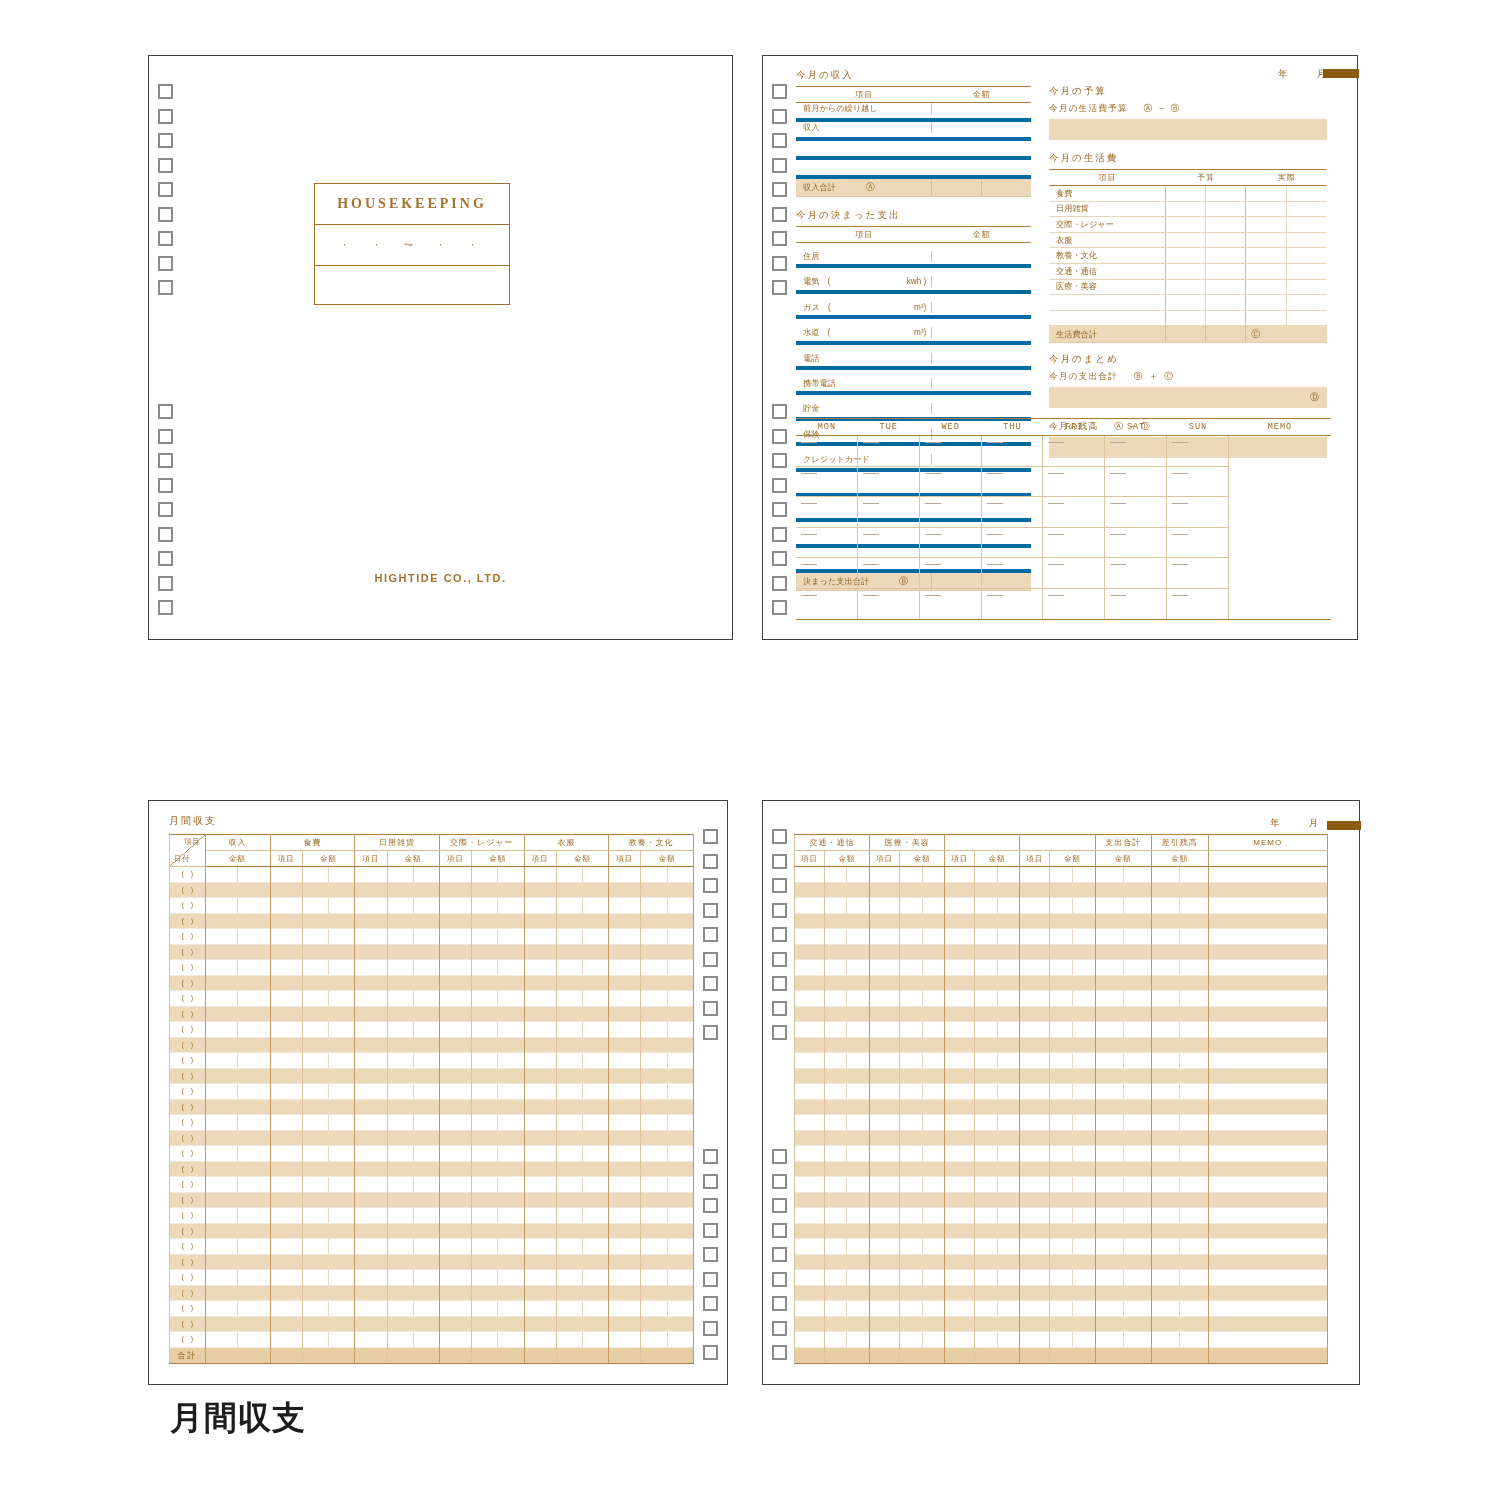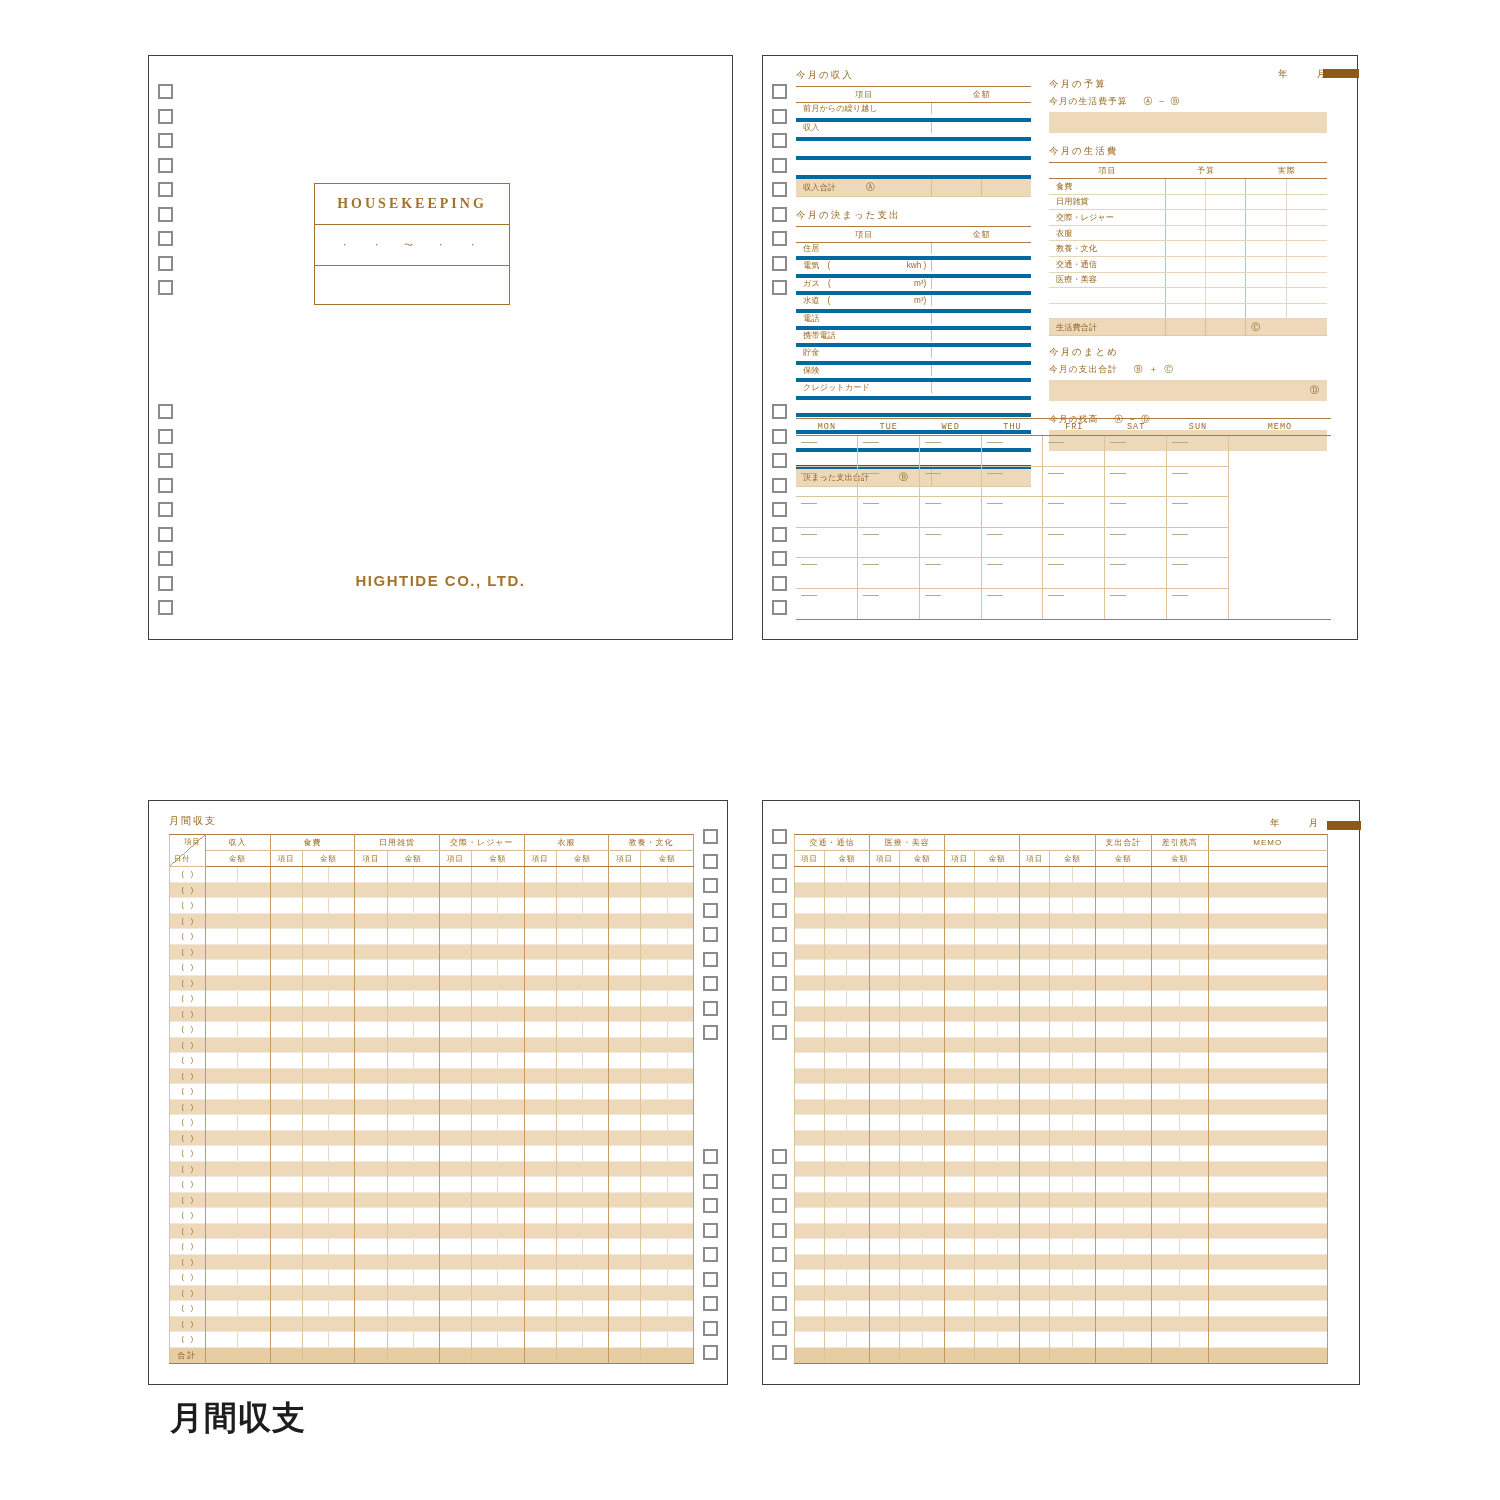--- a/index.html
+++ b/index.html
@@ -14,40 +14,40 @@
   #page-monthly-right{left:762px;top:800px;width:598px;height:585px;}
 
   .hole{position:absolute;width:15px;height:15px;border:2px solid #8b8b8b;background:#fff;box-sizing:border-box;}
 
   
   .title-box{position:absolute;left:165px;top:127px;width:196px;height:122px;border:1px solid #A5722D;box-sizing:border-box;}
   .tb-row{height:40px;line-height:40px;text-align:center;overflow:hidden;}
   .tb-row.b{border-bottom:1px solid #A5722D;}
   .cover-title{font-family:"Liberation Serif",serif;font-weight:bold;font-size:14px;letter-spacing:3px;color:#A5722D;}
   .cover-dates{font-size:9px;letter-spacing:7px;color:#A5722D;}
-  .publisher{position:absolute;left:0;right:0;top:516px;text-align:center;font-size:15px;font-weight:bold;letter-spacing:1.5px;color:#A5722D;}
+  .publisher{position:absolute;left:0;right:0;top:516px;text-align:center;font-size:11px;font-weight:bold;letter-spacing:1.5px;color:#A5722D;}
 
   
   .ym{position:absolute;color:#9A6820;font-size:9.5px;letter-spacing:1px;}
   #page-summary .ym{top:12px;right:30px;}
   #page-monthly-right .ym{top:16px;right:40px;}
   .ym .ml{margin-left:28px;}
   .tab{position:absolute;background:#8B5A13;}
   #page-summary .tab{top:13px;right:-2px;width:36px;height:9px;}
   #page-monthly-right .tab{top:20px;right:-2px;width:34px;height:9px;}
 
   .s-left{position:absolute;left:33px;top:13px;width:235px;}
-  .s-right{position:absolute;left:286px;top:22px;width:278px;}
+  .s-right{position:absolute;left:286px;top:29px;width:278px;}
   .sec-title{color:#9A6820;font-size:9.5px;letter-spacing:2px;margin-bottom:4px;white-space:nowrap;}
 
   .t-head{display:flex;height:15px;border-top:1px solid #AF7B3E;border-bottom:1px solid #AF7B3E;align-items:center;}
   .th-c{text-align:center;font-size:8px;color:#9A6820;letter-spacing:1px;}
   .w58{flex:0 0 58%;} .wrest{flex:1;}
   .t-row{display:flex;height:15px;border-bottom:4px solid #0369a1;align-items:flex-start;}
-  .fixed .t-row{height:13.4px;}
+  .fixed .t-row{height:13.4px;margin-top:8px;}
   .c-item{flex:0 0 58%;border-right:1px solid #D9BE94;display:flex;align-items:center;justify-content:space-between;padding:0 5px 0 7px;font-size:8.2px;color:#9A6820;box-sizing:border-box;white-space:nowrap;overflow:hidden;}
   .c-amt{flex:1;}
   .cdiv{background-image:linear-gradient(rgba(175,123,62,.30),rgba(175,123,62,.30));background-size:1px 100%;background-position:50% 0;background-repeat:no-repeat;}
   .t-total{display:flex;height:17px;background:#EDD9BA;align-items:stretch;border-bottom:1px solid #E0CBA4;}
   .t-total .lab{flex:0 0 58%;display:flex;align-items:center;gap:30px;padding-left:7px;font-size:8.2px;color:#8D5F1F;border-right:1px solid #D9BE94;box-sizing:border-box;white-space:nowrap;}
   .mark{font-size:9px;color:#8D5F1F;}
   .gap12{height:12px;} .gap10{height:10px;} .gap8{height:8px;}
 
   .t-head3{display:flex;height:15px;border-top:1px solid #AF7B3E;border-bottom:1px solid #AF7B3E;align-items:center;}
   .t-row3{display:flex;height:14.6px;border-bottom:1px solid #E6D6B8;align-items:stretch;}

